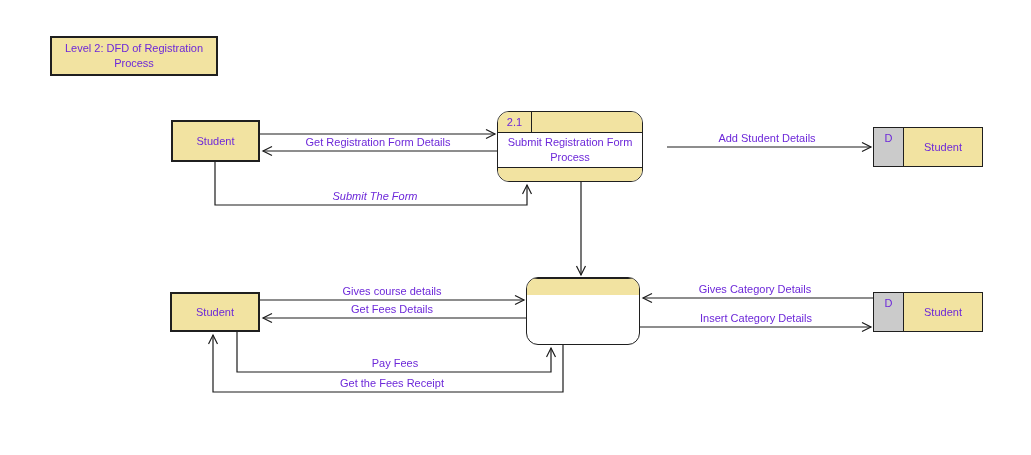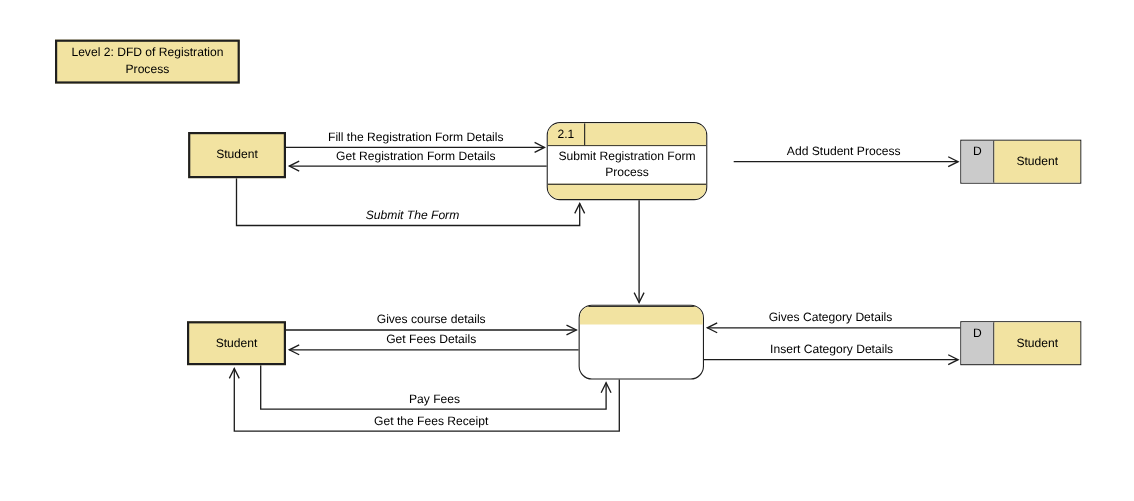--- a/index.html
+++ b/index.html
@@ -1,18 +1,18 @@
 <!DOCTYPE html>
 <html><head>
 <meta charset="utf-8">
 <style>
   html,body{margin:0;padding:0;background:#ffffff;}
   #canvas{
     position:relative;width:1031px;height:455px;background:#ffffff;
-    font-family:"Liberation Sans", sans-serif;color:#000000;overflow:hidden;
+    font-family:"Liberation Sans", sans-serif;color:#6d28d9;overflow:hidden;
   }
   #edges{position:absolute;left:0;top:0;width:1031px;height:455px;}
 
   .titlebox{
     position:absolute;left:50px;top:36px;width:168px;height:40px;
     background:#F2E3A1;border:2px solid #1f1f1f;box-sizing:border-box;
     display:flex;align-items:center;justify-content:center;text-align:center;
     font-size:11px;line-height:1.35;padding:2px 8px;
   }
   .entity{
@@ -103,24 +103,23 @@
   <div class="datastore" style="left:873px;top:127px;">
     <span class="ds-id">D</span>
     <span class="ds-label">Student</span>
   </div>
 
   <div class="datastore" style="left:873px;top:292px;">
     <span class="ds-id">D</span>
     <span class="ds-label">Student</span>
   </div>
 
-  <div class="edge-label" style="left:378px;top:119px;">Fill the Registration Form Details</div>
   <div class="edge-label" style="left:378px;top:136px;">Get Registration Form Details</div>
   <div class="edge-label" style="left:375px;top:190px;font-style:italic;">Submit The Form</div>
-  <div class="edge-label" style="left:767px;top:132px;">Add Student Process</div>
+  <div class="edge-label" style="left:767px;top:132px;">Add Student Details</div>
   <div class="edge-label" style="left:392px;top:285px;">Gives course details</div>
   <div class="edge-label" style="left:392px;top:303px;">Get Fees Details</div>
   <div class="edge-label" style="left:755px;top:283px;">Gives Category Details</div>
   <div class="edge-label" style="left:756px;top:312px;">Insert Category Details</div>
   <div class="edge-label" style="left:395px;top:357px;">Pay Fees</div>
   <div class="edge-label" style="left:392px;top:377px;">Get the Fees Receipt</div>
 
 </div>
 
 </body></html>

